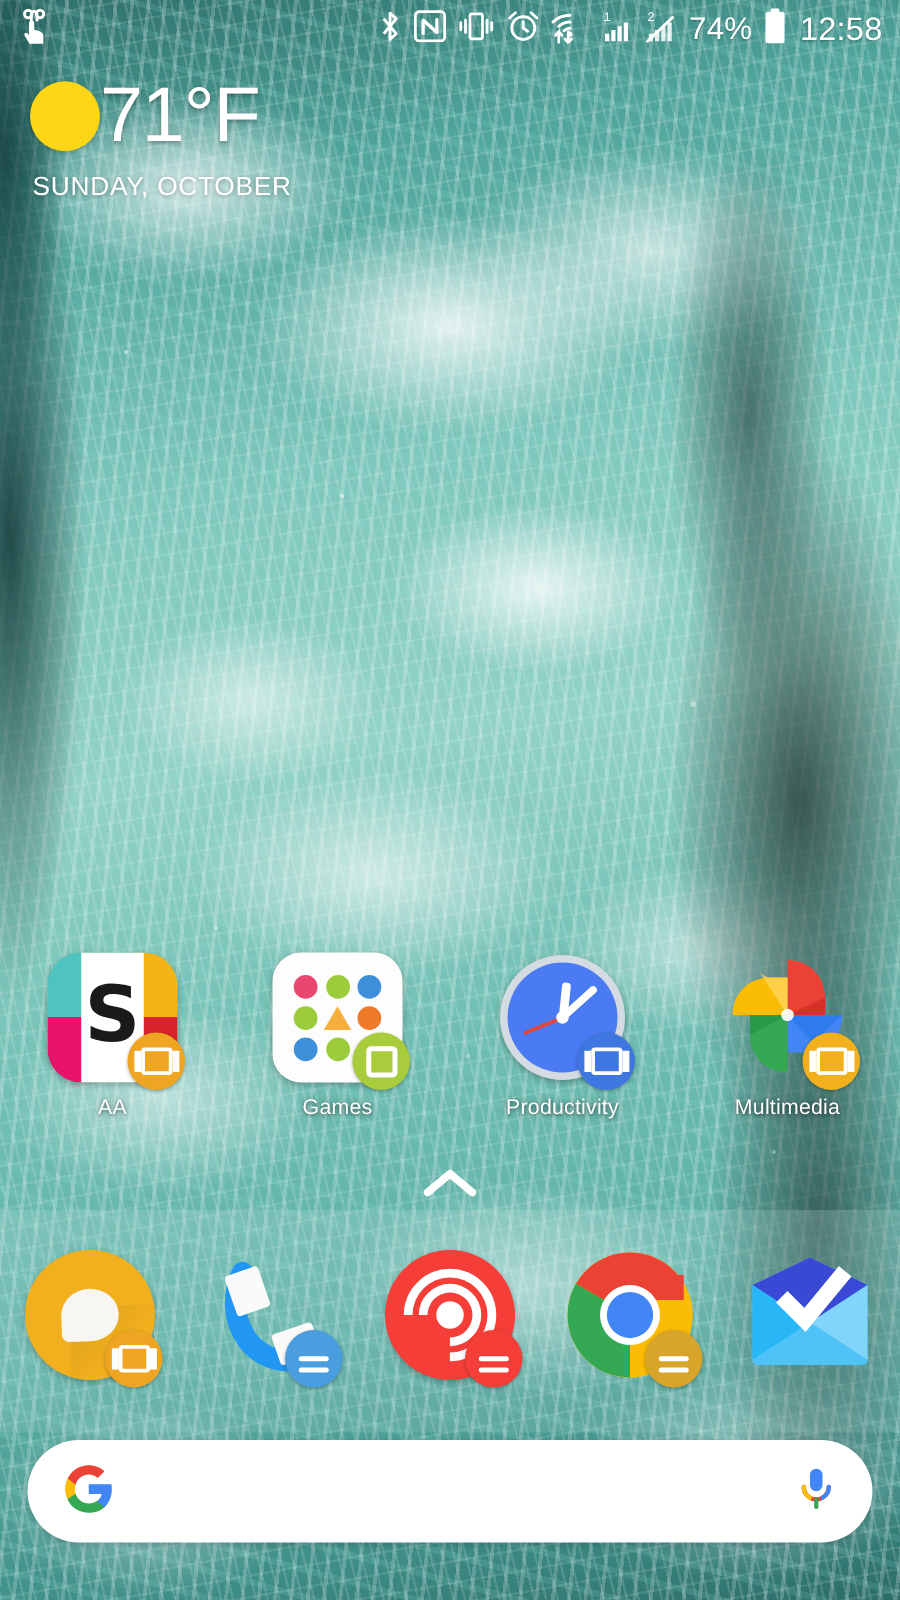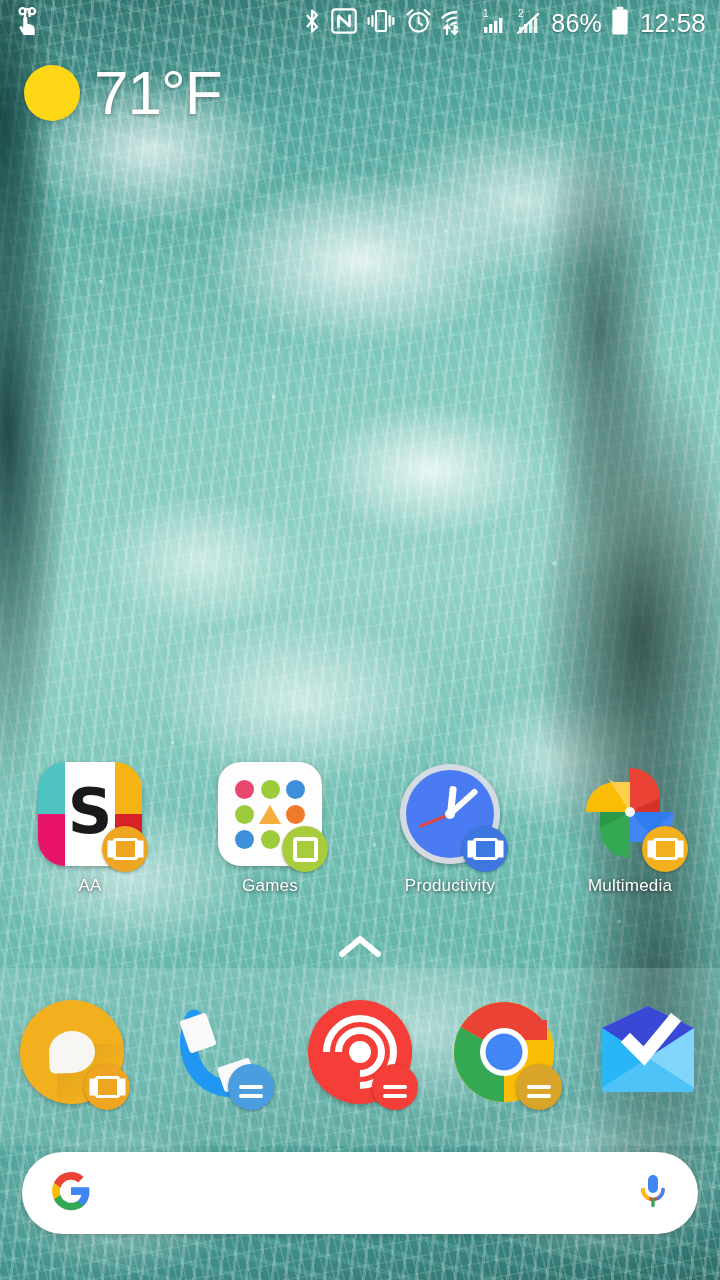--- a/index.html
+++ b/index.html
@@ -82,21 +82,21 @@
     line-height:1;
   }
   #clock-text { font-size:26px; margin-left:2px; }
 
   
   #weather-widget {
     position:absolute; top:62px; left:24px;
     z-index:20;
     text-shadow:0 1px 4px rgba(0,0,0,.35);
   }
-  #weather-row { display:flex; align-items:center; gap:14px; }
+  #weather-row { display:flex; align-items:center; }
   #weather-sun-icon {
     width:56px; height:56px; border-radius:50%;
     background:#fdd716;
     box-shadow:0 1px 4px rgba(0,0,0,.22);
   }
   #weather-temp {
     color:#fff; font-size:62px; font-weight:300;
     line-height:1; letter-spacing:-1px;
   }
   #weather-date {
@@ -375,38 +375,39 @@
         <svg width="26" height="28" viewBox="0 0 26 28">
           <text x="2" y="10" font-family="Liberation Sans, sans-serif" font-size="10" fill="#fff">2</text>
           <rect x="3" y="20" width="3.4" height="6" fill="#fff" opacity=".85"></rect>
           <rect x="8" y="17" width="3.4" height="9" fill="#fff" opacity=".85"></rect>
           <rect x="13" y="14" width="3.4" height="12" fill="#fff" opacity=".85"></rect>
           <rect x="18" y="11" width="3.4" height="15" fill="#fff" opacity=".85"></rect>
           <path d="M2 26L22 7" stroke="#fff" stroke-width="2.4" stroke-linecap="round"></path>
         </svg>
       </span>
 
-      <span class="sb-text">86%</span>
+      <span class="sb-text">74%</span>
 
       <span class="sb-icon">
         <svg width="18" height="30" viewBox="0 0 18 30">
           <rect x="5.6" y="0.8" width="6.8" height="3" rx="1" fill="#fff"></rect>
           <rect x="1.4" y="3.4" width="15.2" height="25.2" rx="2" fill="#fff"></rect>
         </svg>
       </span>
 
       <span class="sb-text" id="clock-text">12:58</span>
     </div>
   </div>
 
   <div id="weather-widget">
     <div id="weather-row">
       <div id="weather-sun-icon"></div>
       <div id="weather-temp">71°F</div>
     </div>
+    <div id="weather-date">SUNDAY, OCTOBER</div>
   </div>
 
   <div id="folder-row">
 
     <div class="app-cell">
       <div class="icon-wrap">
         <div class="icon-slack">
           <div class="slack-plate">
             <span class="slack-s">S</span>
           </div>

